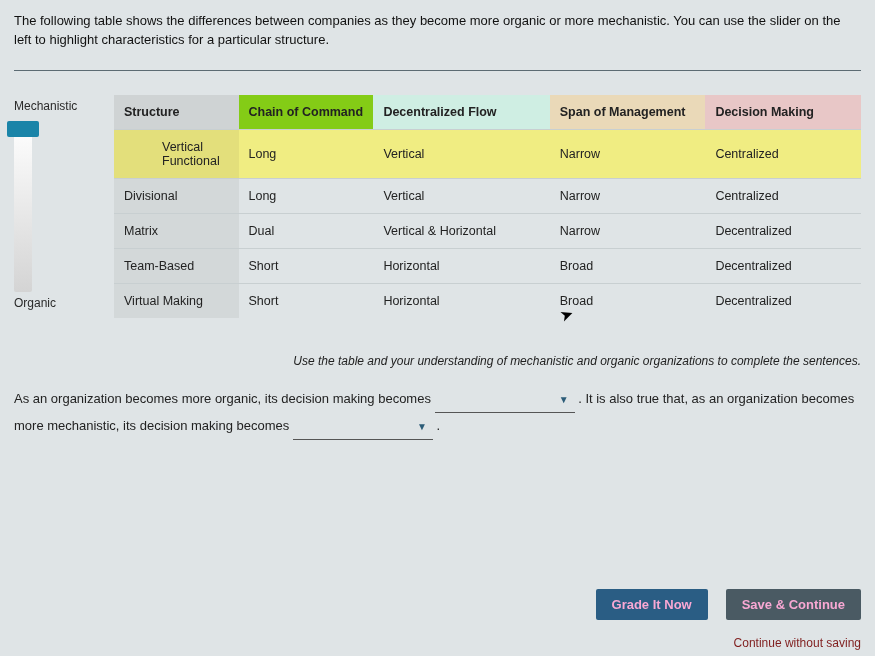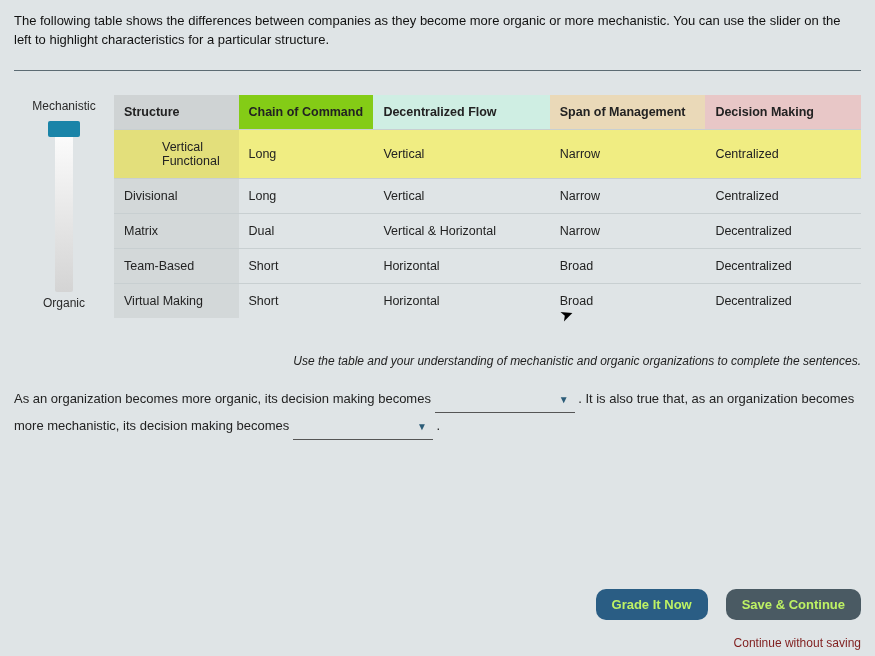--- a/index.html
+++ b/index.html
@@ -26,21 +26,21 @@
   }
   .table-area {
     display: flex;
     align-items: stretch;
   }
   .slider-col {
     width: 100px;
     display: flex;
     flex-direction: column;
     justify-content: space-between;
-    align-items: center;
+    align-items: flex-start;
     padding: 4px 0 4px 0;
   }
   .slider-label {
     font-size: 12px;
     color: #2a2a2a;
     margin-bottom: 4px;
   }
   .slider-track {
     width: 18px;
     flex: 1;
@@ -116,22 +116,22 @@
   .button-row {
     position: absolute;
     bottom: 36px;
     right: 14px;
     display: flex;
     gap: 18px;
   }
   .btn {
     padding: 8px 16px;
     font-size: 13px;
-    color: #bef264;
-    border-radius: 10px;
+    color: #f9a8d4;
+    border-radius: 2px;
     cursor: pointer;
     border: none;
     font-weight: bold;
   }
   .btn-primary { background: #2a5d84; }
   .btn-secondary { background: #4a5a63; }
   .cws {
     position: absolute;
     bottom: 6px;
     right: 14px;

